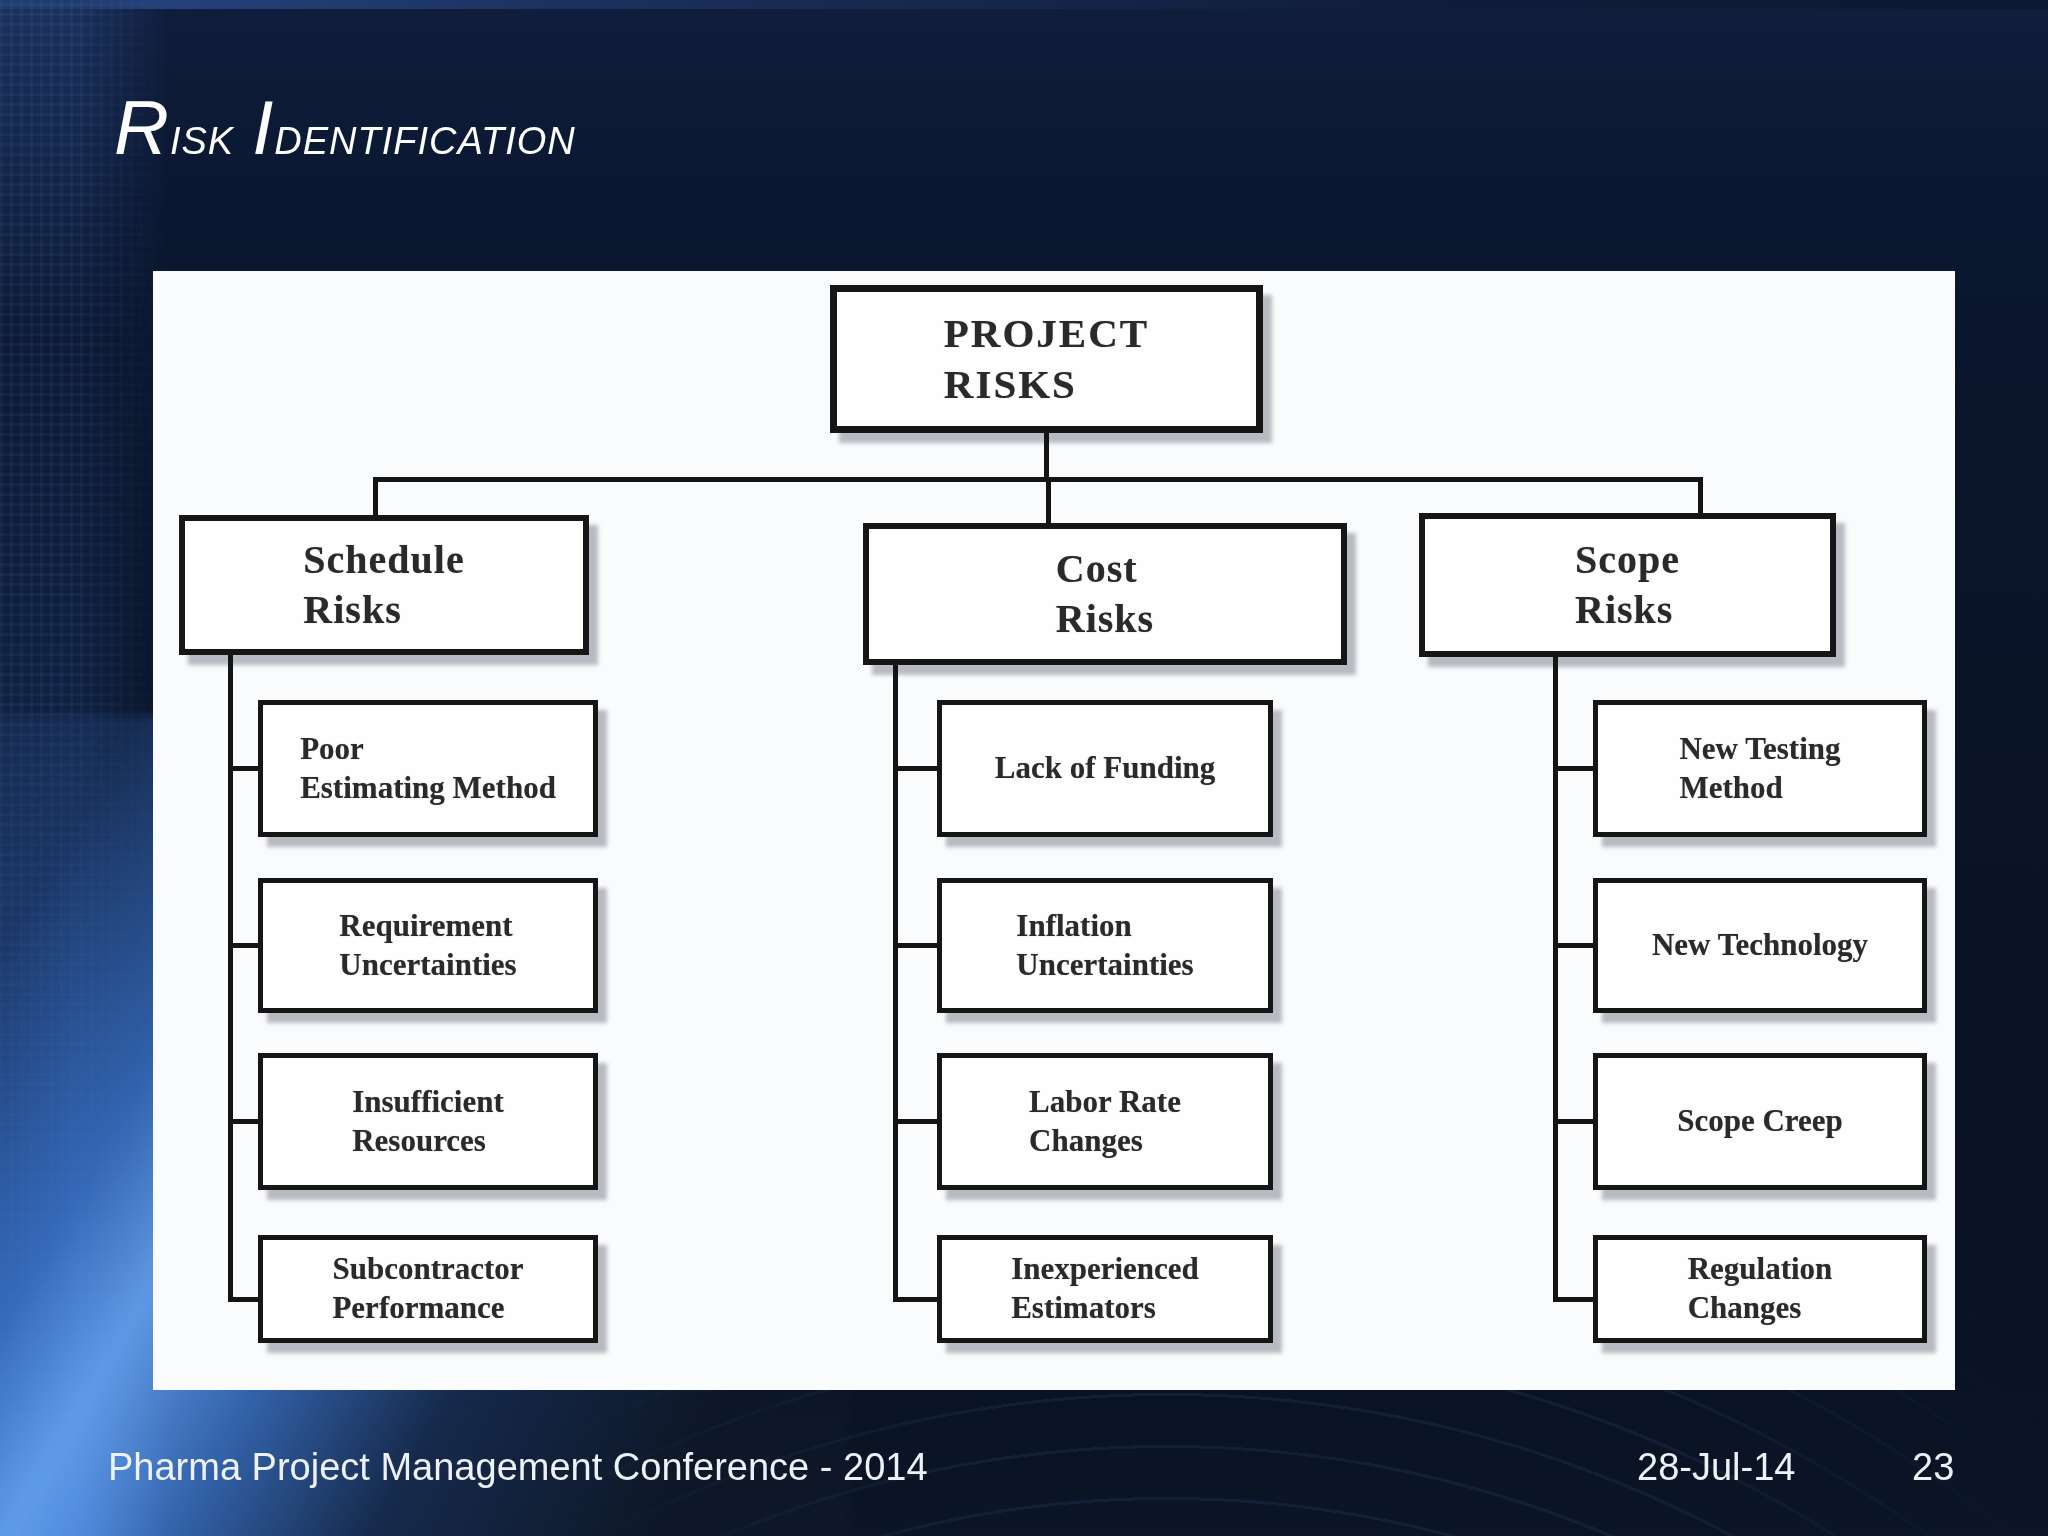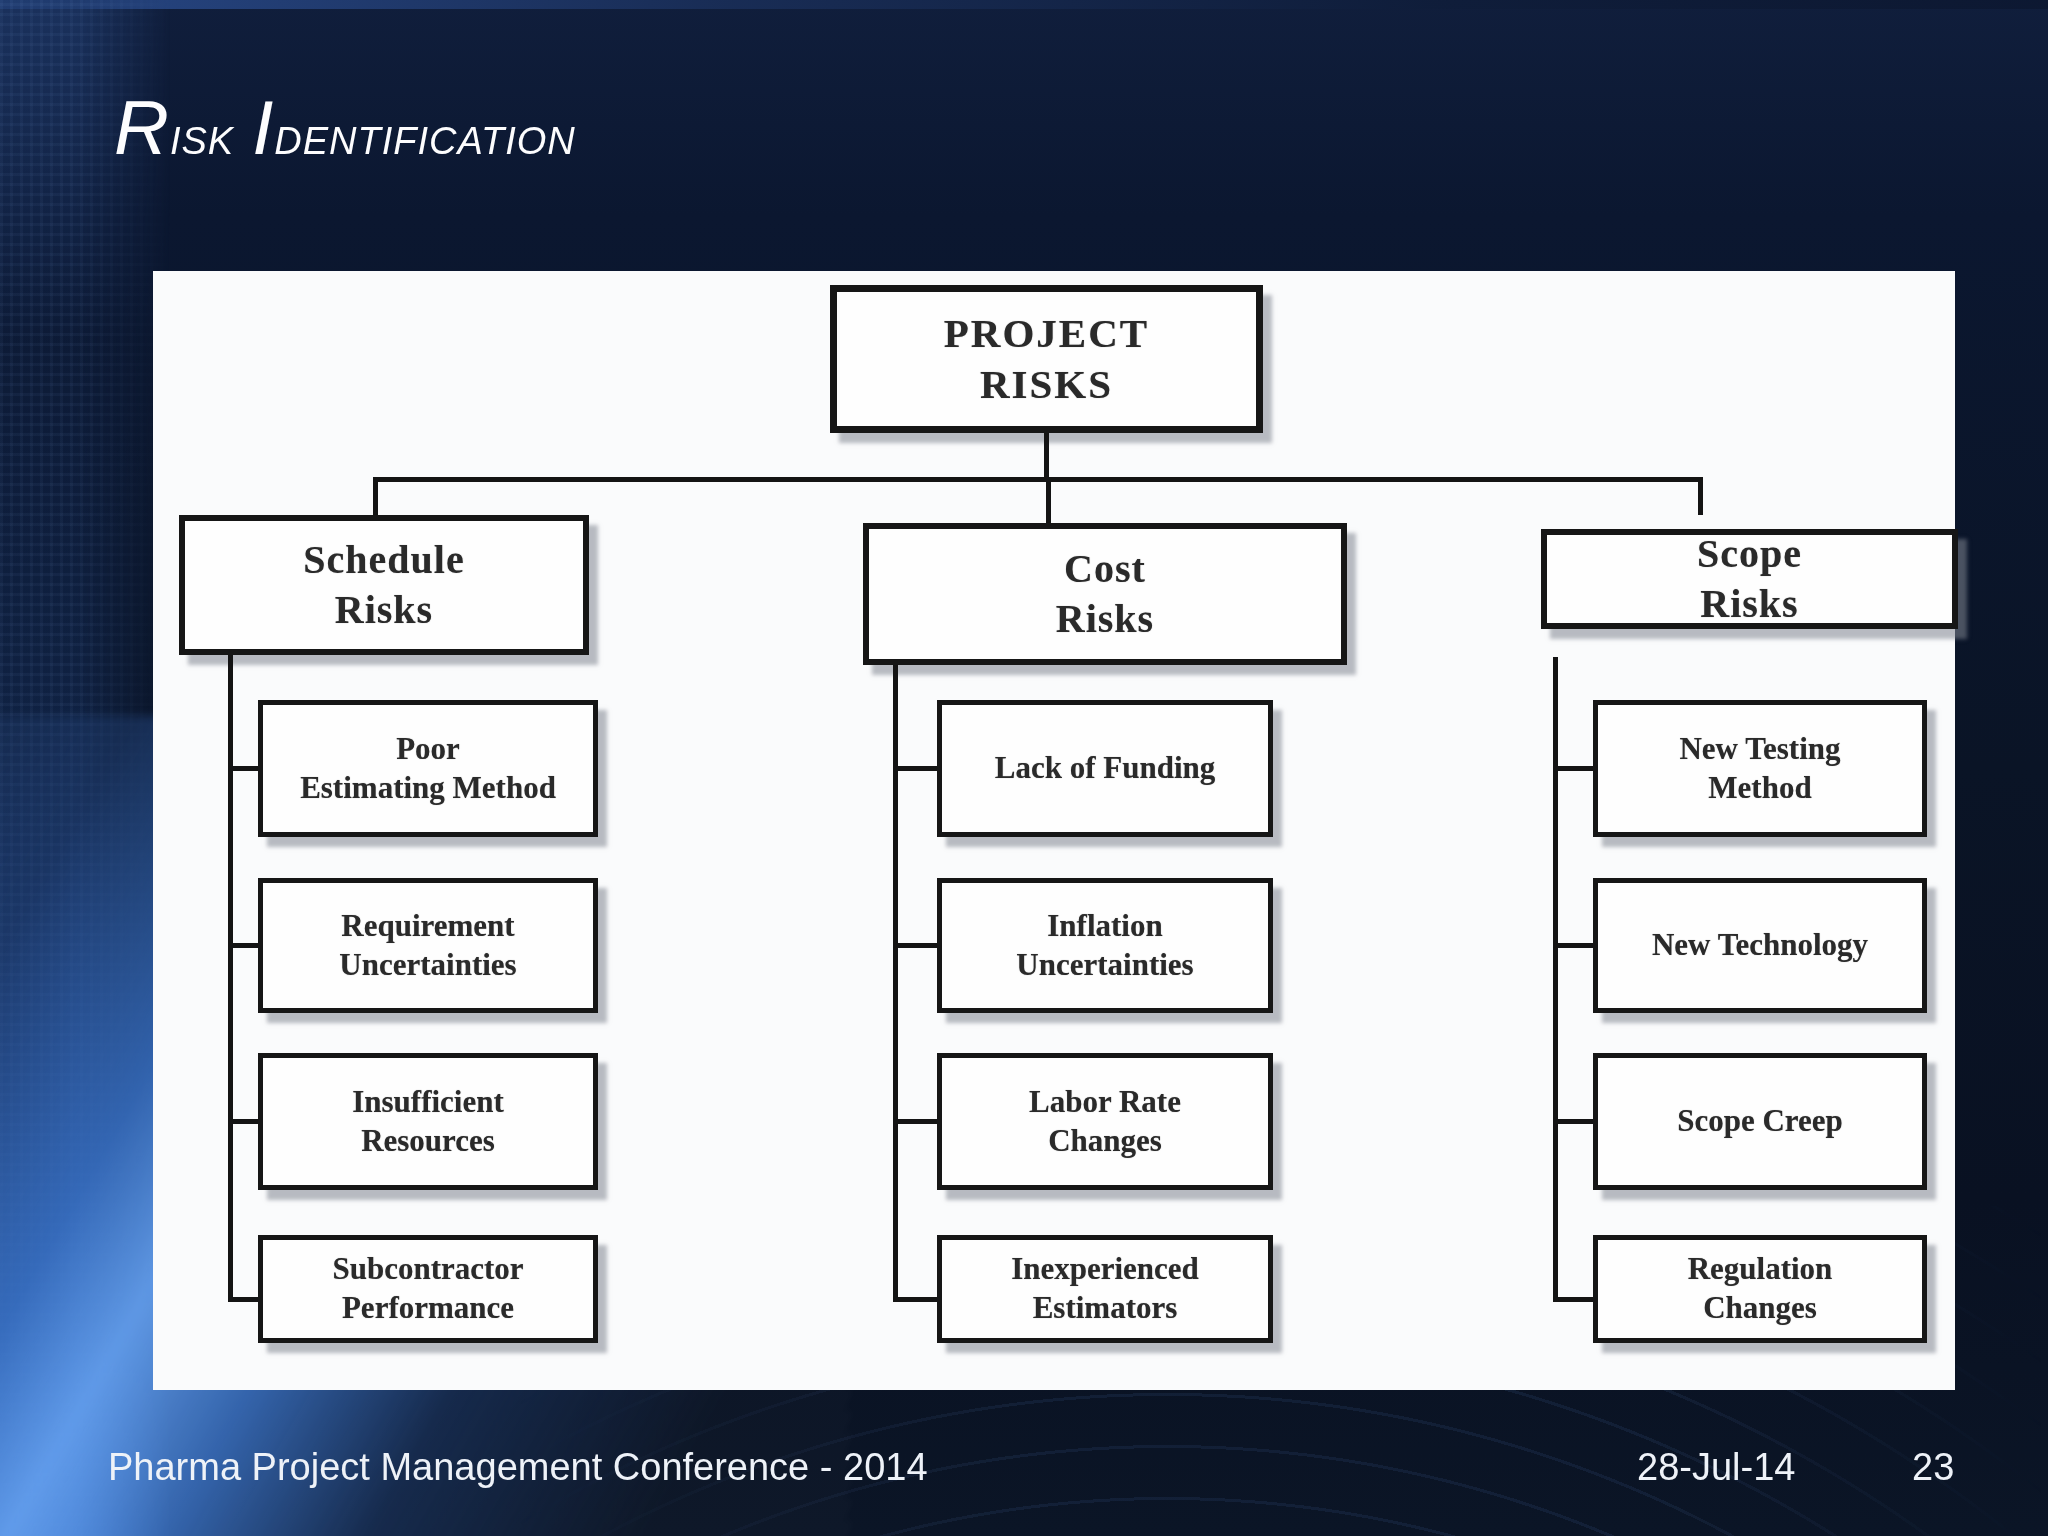--- a/index.html
+++ b/index.html
@@ -58,41 +58,41 @@
   .title .small{font-size:38px;font-weight:400;}
   .title .gap{display:inline-block;width:18px;}
   
   .panel{
     position:absolute;left:153px;top:271px;width:1802px;height:1119px;
     background:#fafbfc;
   }
   .node{
     position:absolute;background:#fefefe;border:5px solid #161616;
     box-shadow:9px 10px 4px rgba(128,133,143,.55);
-    display:flex;align-items:center;justify-content:center;text-align:center;
+    display:flex;align-items:center;justify-content:center;text-align:left;
     font-family:"Liberation Serif", serif;font-weight:700;color:#2a2a2a;
     box-sizing:border-box;
   }
   .node-label{white-space:pre-line;line-height:1.25;text-shadow:0 0 1px rgba(50,50,50,.45);}
   .lvl1{border-width:7px;font-size:41px;letter-spacing:2px;}
   .lvl2{border-width:6px;font-size:40px;letter-spacing:1px;}
   .lvl3{font-size:31px;}
   .line{position:absolute;background:#141414;}
   
   .n-root{left:677px;top:14px;width:433px;height:148px;}
   
   .c-vroot{left:891px;top:162px;width:5px;height:46px;}
   .c-h{left:222px;top:206px;width:1327px;height:5px;}
   .c-ss{left:220px;top:206px;width:5px;height:40px;}
   .c-sc{left:893px;top:206px;width:5px;height:48px;}
   .c-sp{left:1545px;top:206px;width:5px;height:38px;}
   
   .n-sched{left:26px;top:244px;width:410px;height:140px;}
   .n-cost{left:710px;top:252px;width:484px;height:142px;}
-  .n-scope{left:1388px;top:242px;width:417px;height:100px;margin-top:16px;}
+  .n-scope{left:1266px;top:242px;width:417px;height:144px;}
   
   .t-s{left:75px;top:384px;width:5px;height:646px;}
   .t-c{left:740px;top:394px;width:5px;height:636px;}
   .t-p{left:1400px;top:386px;width:5px;height:644px;}
   
   .st{height:5px;}
   .st-s{left:75px;width:33px;}
   .st-c{left:740px;width:47px;}
   .st-p{left:1400px;width:43px;}
   .r1s{top:495px;} .r2s{top:672px;} .r3s{top:848px;} .r4s{top:1026px;}

